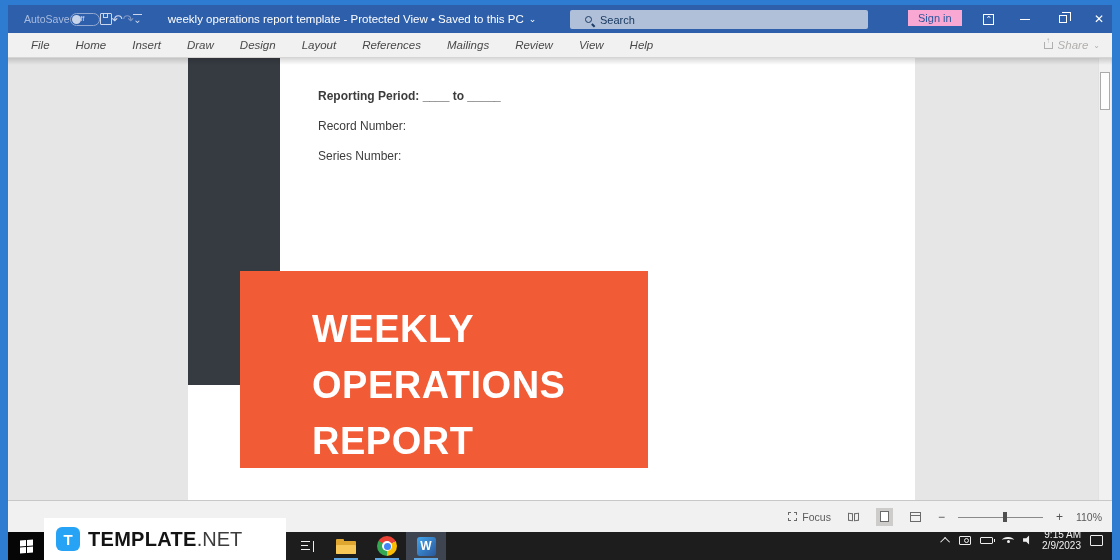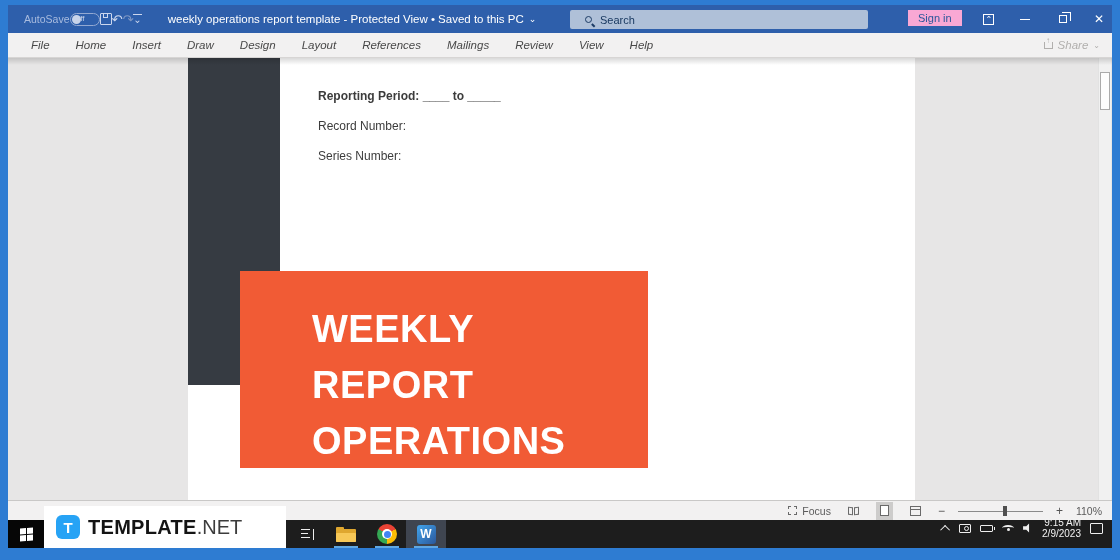--- a/index.html
+++ b/index.html
@@ -53,21 +53,21 @@
   .dark-block { position:absolute; left:0; top:0; width:92px; height:327px; background:#363B42; }
   .fields { position:absolute; left:130px; top:31px; }
   .frow { font-size:12px; color:#3c3c3c; line-height:14px; margin-bottom:16px; white-space:pre; }
   .frow.b { font-weight:bold; }
   .orange-block { position:absolute; left:52px; top:213px; width:408px; height:197px; background:#F15B35; padding:30px 0 0 72px; }
   .oline { font-size:38px; font-weight:bold; color:#fff; line-height:56px; letter-spacing:.5px; }
   .scrollbar { position:absolute; right:1px; top:0; width:13px; height:442px; background:#f1f1f1; border-left:1px solid #e2e2e2; }
   .thumb { position:absolute; left:1px; top:14px; width:10px; height:38px; background:#fdfdfd; border:1px solid #aaa; }
 
   
-  .statusbar { height:20px; background:#F2F1F1; border-top:1px solid #c9c8c7; display:flex; align-items:center; justify-content:flex-end; gap:13px; padding-right:10px; color:#5a5a5a; }
+  .statusbar { height:32px; background:#F2F1F1; border-top:1px solid #c9c8c7; display:flex; align-items:center; justify-content:flex-end; gap:13px; padding-right:10px; color:#5a5a5a; }
   .focus-g { display:flex; align-items:center; gap:5px; font-size:10.5px; }
   .focus-ic { width:9px; height:9px; border:1px dashed #6a6a6a; display:block; }
   .vbtn { display:flex; align-items:center; justify-content:center; height:18px; padding:0 4px; }
   .vbtn.sel { background:#cdcccb; }
   .book { display:flex; gap:1px; }
   .book i { width:5px; height:8px; border:1px solid #6a6a6a; display:block; }
   .book i:first-child { transform:skewY(8deg); }
   .book i:last-child { transform:skewY(-8deg); }
   .pageic { width:9px; height:11px; border:1px solid #6a6a6a; background:#fff; display:block; }
   .webic { width:11px; height:10px; border:1px solid #6a6a6a; position:relative; display:block; }
@@ -177,22 +177,22 @@
   <div class="docarea">
     <div class="page">
       <div class="dark-block"></div>
       <div class="fields">
         <div class="frow b"><span>Reporting Period: </span><span>____ to _____</span></div>
         <div class="frow"><span>Record Number:</span><span></span></div>
         <div class="frow"><span>Series Number:</span><span></span></div>
       </div>
       <div class="orange-block">
         <div class="oline">WEEKLY</div>
+        <div class="oline">OPERATIONS</div>
         <div class="oline">REPORT</div>
-        <div class="oline">OPERATIONS</div>
       </div>
     </div>
     <div class="top-shade"></div>
     <div class="scrollbar">
       <div class="thumb"></div>
     </div>
   </div>
 
   <div class="statusbar">
     <div class="focus-g">

